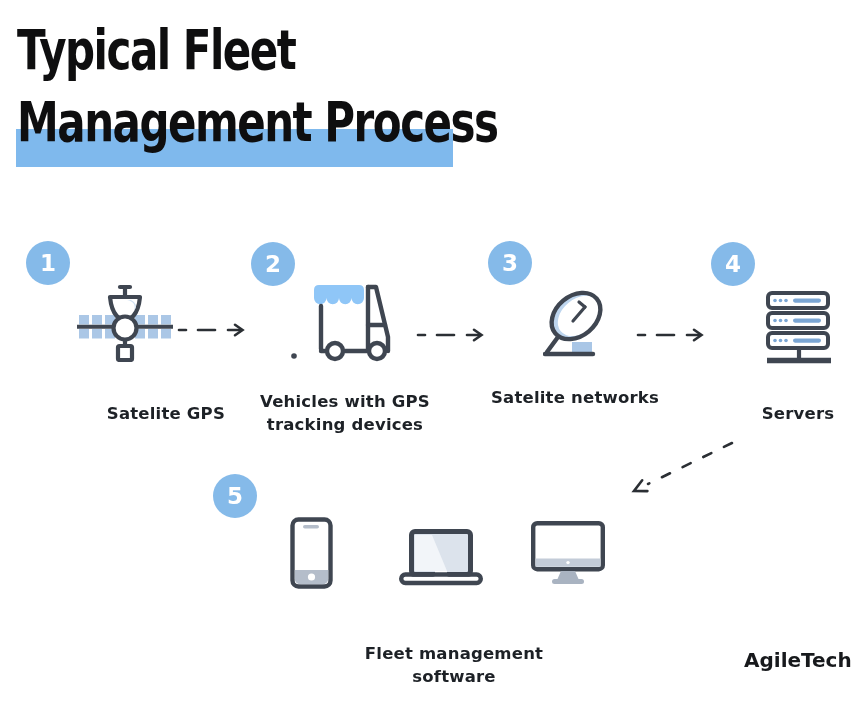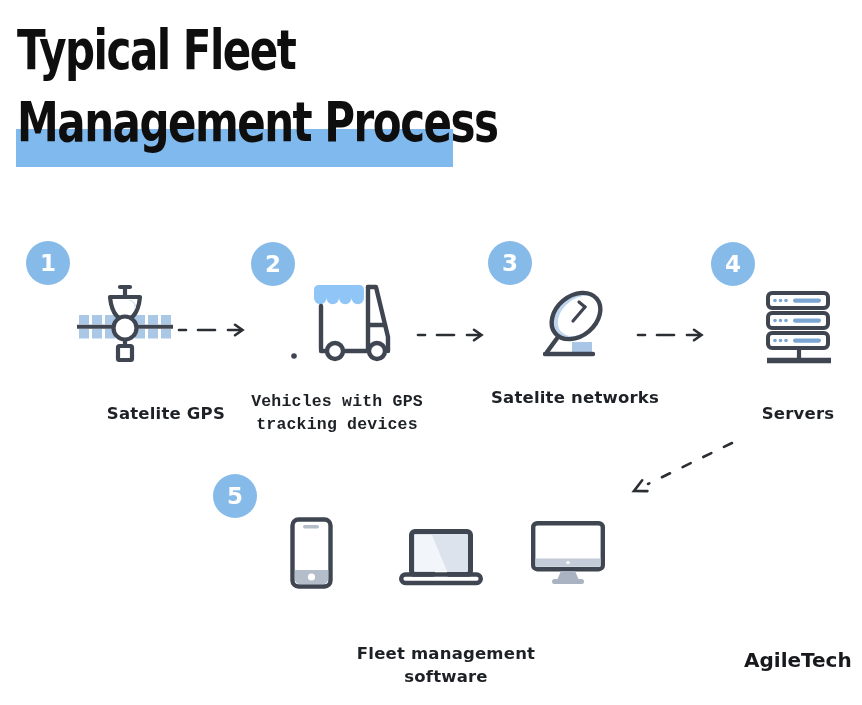--- a/index.html
+++ b/index.html
@@ -183,29 +183,29 @@
   <svg class="icon" style="left:531px;top:521px;" width="74" height="66" viewBox="0 0 74 66">
     <rect x="2.2" y="2.2" width="69.6" height="46" rx="4" fill="#ffffff" stroke="#3f4651" stroke-width="4.4"></rect>
     <rect x="4.5" y="37.5" width="65" height="8.3" fill="#c3ccd8"></rect>
     <circle cx="37" cy="41.6" r="1.7" fill="#ffffff"></circle>
     <path d="M30,50 L44,50 L47.5,58 L26.5,58 Z" fill="#a9b3c1"></path>
     <rect x="21" y="58" width="32" height="5" rx="2.5" fill="#a9b3c1"></rect>
   </svg>
 
   <div class="step-label" style="left:25px;top:402px;width:200px;text-align:right;">Satelite GPS</div>
 
-  <div class="step-label" style="left:237px;top:390px;width:200px;font-family:Liberation Mono, monospace;">
+  <div class="step-label" style="left:245px;top:390px;width:200px;">
     <div>Vehicles with GPS</div>
     <div>tracking devices</div>
   </div>
 
   <div class="step-label" style="left:475px;top:386px;width:200px;">Satelite networks</div>
 
   <div class="step-label" style="left:698px;top:402px;width:200px;">Servers</div>
 
-  <div class="step-label" style="left:346px;top:642px;width:200px;">
+  <div class="step-label" style="left:354px;top:642px;width:200px;">
     <div>Fleet management</div>
     <div>software</div>
   </div>
 
   <div class="logo">AgileTech</div>
 
 </div>
 
 </body></html>

